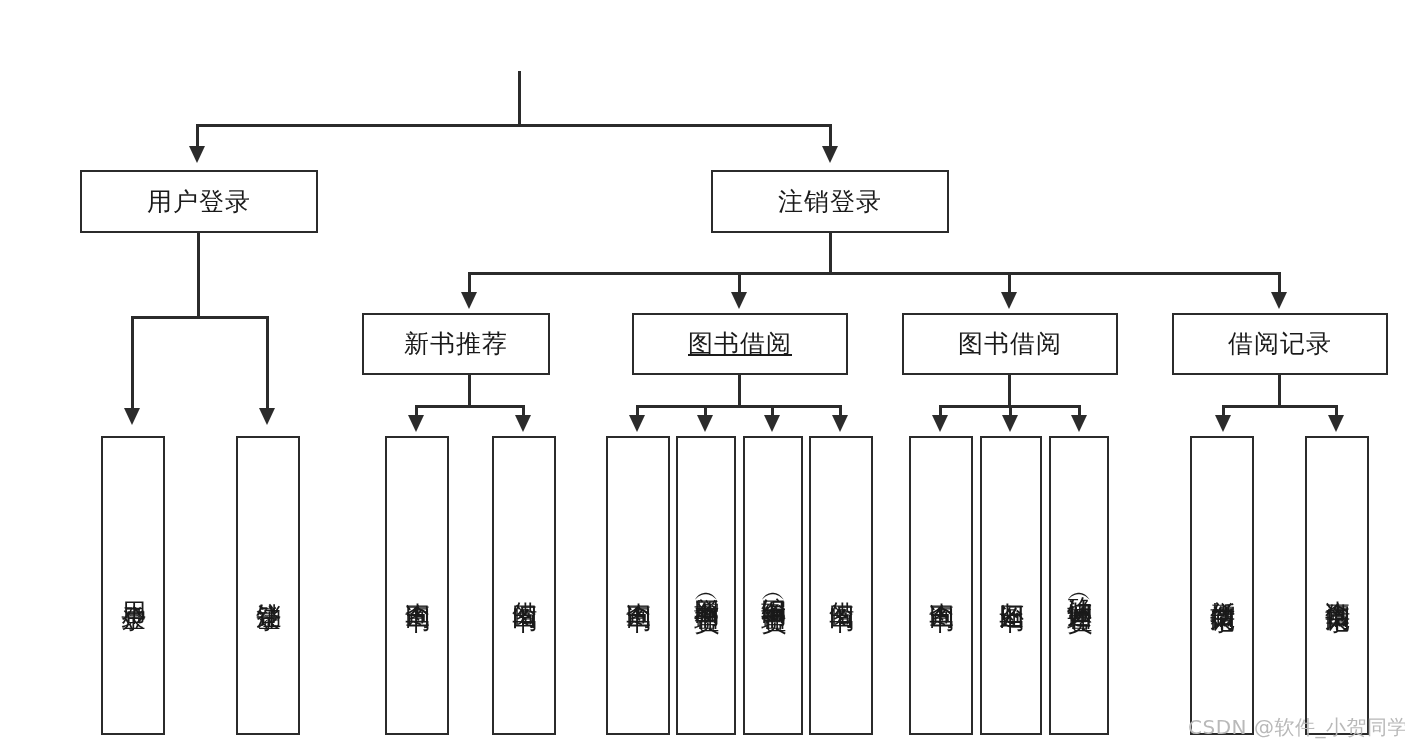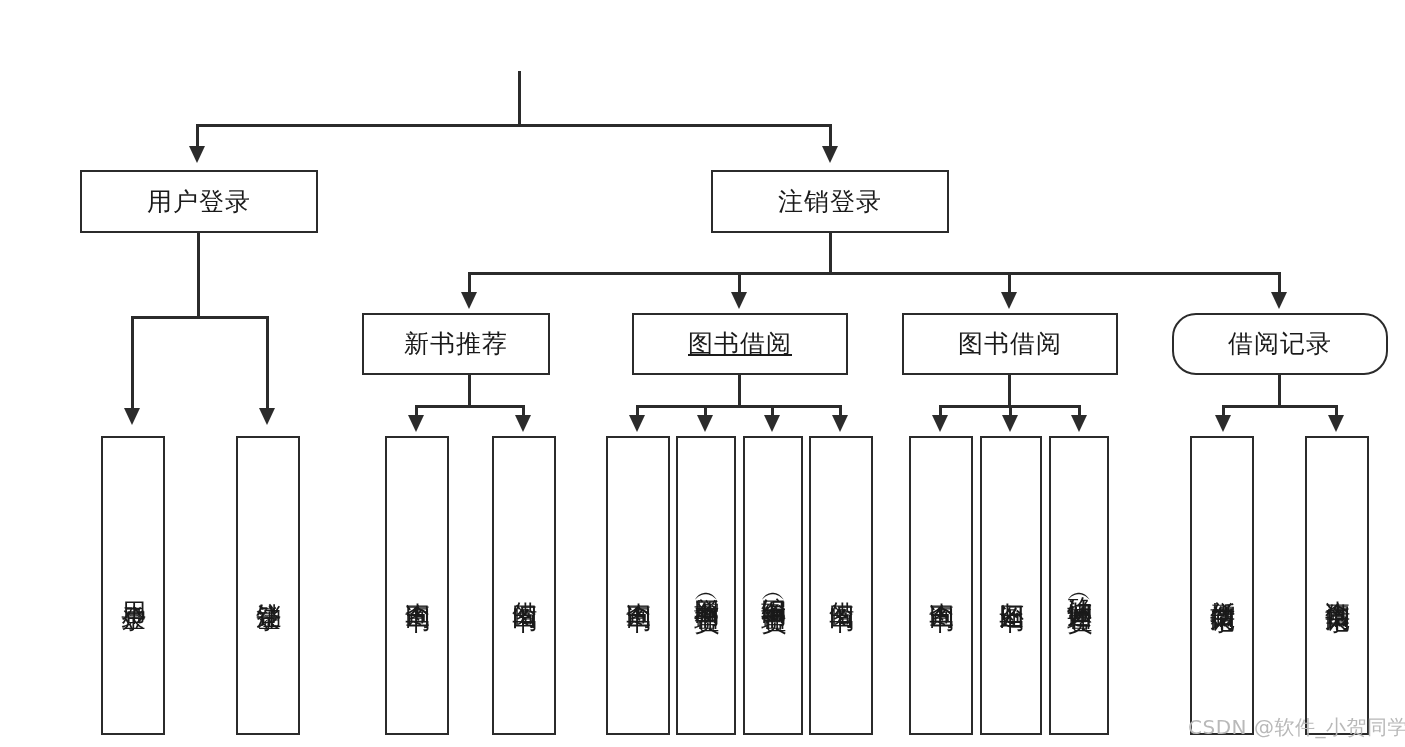--- a/index.html
+++ b/index.html
@@ -116,21 +116,21 @@
 
   <div class="node node-h" style="left:362px; top:313px; width:188px; height:62px;">
     <span class="label">新书推荐</span>
   </div>
   <div class="node node-h" style="left:632px; top:313px; width:216px; height:62px;text-decoration:underline;">
     <span class="label">图书借阅</span>
   </div>
   <div class="node node-h" style="left:902px; top:313px; width:216px; height:62px;">
     <span class="label">图书借阅</span>
   </div>
-  <div class="node node-h" style="left:1172px; top:313px; width:216px; height:62px;border-radius:24px;">
+  <div class="node node-h" style="left:1172px; top:313px; width:216px; height:62px;">
     <span class="label">借阅记录</span>
   </div>
 
   <div class="edge edge-v" style="left:468px; top:375px; width:3px; height:32px;"></div>
   <div class="edge edge-h" style="left:415px; top:405px; width:110px; height:3px;"></div>
   <div class="edge edge-v" style="left:415px; top:405px; width:3px; height:12px;"></div>
   <div class="arrow" style="left:408px; top:415px;"></div>
   <div class="edge edge-v" style="left:522px; top:405px; width:3px; height:12px;"></div>
   <div class="arrow" style="left:515px; top:415px;"></div>
 

